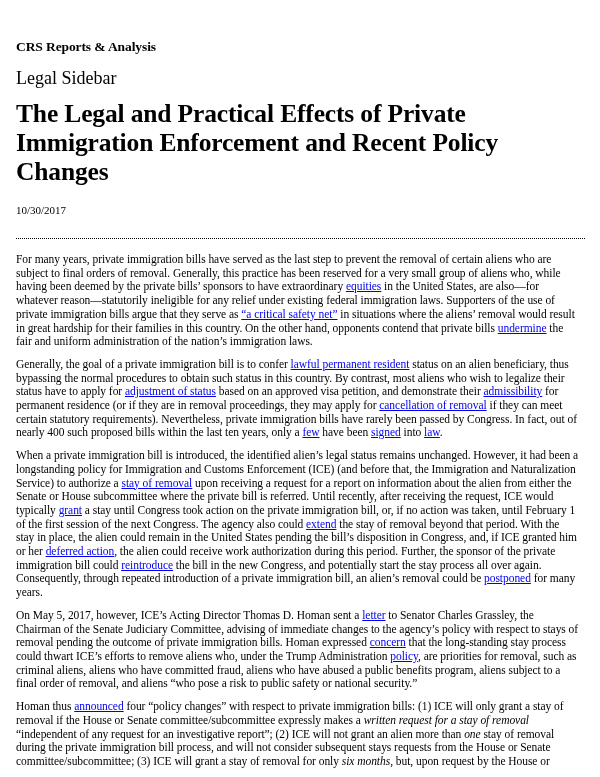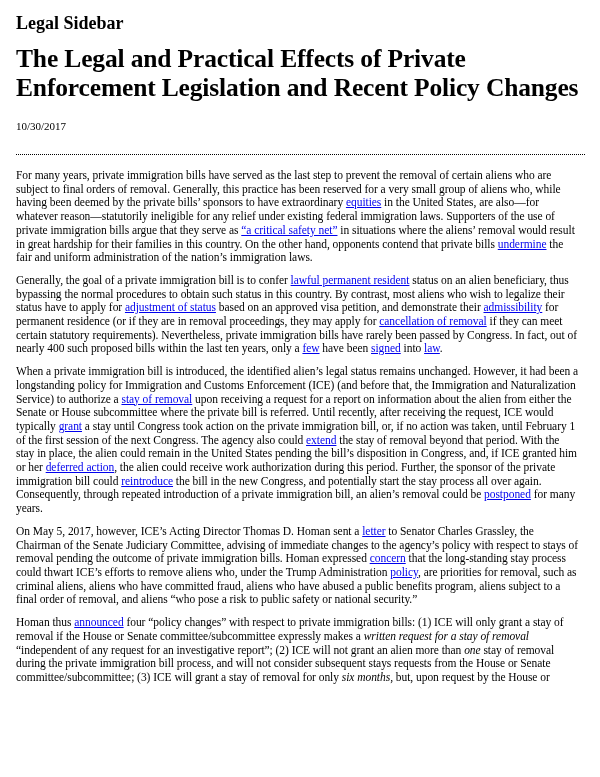--- a/index.html
+++ b/index.html
@@ -19,21 +19,21 @@
     }
     .kicker {
       font-weight: bold;
       font-size: 13.5px;
       margin: 0;
       padding-top: 39px;
       line-height: 16px;
       letter-spacing: -0.1px;
     }
     .section {
-      font-weight: bold;
+      font-weight: normal;
       font-size: 18px;
       margin: 12px 0 0 0;
       line-height: 22px;
     }
     .title {
       font-weight: bold;
       font-size: 25.5px;
       line-height: 29px;
       margin: 10px 0 0 0;
       letter-spacing: -0.15px;
@@ -63,22 +63,23 @@
       color: #0000ee;
       text-decoration: underline;
       cursor: pointer;
     }
     em { }
   </style>
 </head>
 <body>
 
 <div class="page">
+  <p class="kicker">CRS Reports &amp; Analysis</p>
   <h2 class="section">Legal Sidebar</h2>
-  <h1 class="title">The Legal and Practical Effects of Private Enforcement Legislation and Recent Policy Changes</h1>
+  <h1 class="title">The Legal and Practical Effects of Private Immigration Enforcement and Recent Policy Changes</h1>
   <p class="date">10/30/2017</p>
   <hr class="rule">
   <div class="body-text" id="body-text">
       <p><span>For many years, private immigration bills have served as the last step to prevent the removal of certain aliens who are subject to final orders of removal.  Generally, this practice has been reserved for a very small group of aliens who, while having been deemed by the private bills’ sponsors to have extraordinary </span><a class="link" style="color: rgb(0, 0, 238);">equities</a><span> in the United States, are also—for whatever reason—statutorily ineligible for any relief under existing federal immigration laws.  Supporters of the use of private immigration bills argue that they serve as </span><a class="link" style="color: rgb(0, 0, 238);">“a critical safety net”</a><span> in situations where the aliens’ removal would result in great hardship for their families in this country.  On the other hand, opponents contend that private bills </span><a class="link" style="color: rgb(0, 0, 238);">undermine</a><span> the fair and uniform administration of the nation’s immigration laws.</span></p>
       <p><span>Generally, the goal of a private immigration bill is to confer </span><a class="link" style="color: rgb(0, 0, 238);">lawful permanent resident</a><span> status on an alien beneficiary, thus bypassing the normal procedures to obtain such status in this country.  By contrast, most aliens who wish to legalize their status have to apply for </span><a class="link" style="color: rgb(0, 0, 238);">adjustment of status</a><span> based on an approved visa petition, and demonstrate their </span><a class="link" style="color: rgb(0, 0, 238);">admissibility</a><span> for permanent residence (or if they are in removal proceedings, they may apply for </span><a class="link" style="color: rgb(0, 0, 238);">cancellation of removal</a><span> if they can meet certain statutory requirements).  Nevertheless, private immigration bills have rarely been passed by Congress.  In fact, out of nearly 400 such proposed bills within the last ten years, only a </span><a class="link" style="color: rgb(0, 0, 238);">few</a><span> have been </span><a class="link" style="color: rgb(0, 0, 238);">signed</a><span> into </span><a class="link" style="color: rgb(0, 0, 238);">law</a><span>.</span></p>
       <p><span>When a private immigration bill is introduced, the identified alien’s legal status remains unchanged.  However, it had been a longstanding policy for Immigration and Customs Enforcement (ICE) (and before that, the Immigration and Naturalization Service) to authorize a </span><a class="link" style="color: rgb(0, 0, 238);">stay of removal</a><span> upon receiving a request for a report on information about the alien from either the Senate or House subcommittee where the private bill is referred.  Until recently, after receiving the request, ICE would typically </span><a class="link" style="color: rgb(0, 0, 238);">grant</a><span> a stay until Congress took action on the private immigration bill, or, if no action was taken, until February 1 of the first session of the next Congress.  The agency also could </span><a class="link" style="color: rgb(0, 0, 238);">extend</a><span> the stay of removal beyond that period.  With the stay in place, the alien could remain in the United States pending the bill’s disposition in Congress, and, if ICE granted him or her </span><a class="link" style="color: rgb(0, 0, 238);">deferred action</a><span>, the alien could receive work authorization during this period.  Further, the sponsor of the private immigration bill could </span><a class="link" style="color: rgb(0, 0, 238);">reintroduce</a><span> the bill in the new Congress, and potentially start the stay process all over again.  Consequently, through repeated introduction of a private immigration bill, an alien’s removal could be </span><a class="link" style="color: rgb(0, 0, 238);">postponed</a><span> for many years.</span></p>
       <p><span>On May 5, 2017, however, ICE’s Acting Director Thomas D. Homan sent a </span><a class="link" style="color: rgb(0, 0, 238);">letter</a><span> to Senator Charles Grassley, the Chairman of the Senate Judiciary Committee, advising of immediate changes to the agency’s policy with respect to stays of removal pending the outcome of private immigration bills.  Homan expressed </span><a class="link" style="color: rgb(0, 0, 238);">concern</a><span> that the long-standing stay process could thwart ICE’s efforts to remove aliens who, under the Trump Administration </span><a class="link" style="color: rgb(0, 0, 238);">policy</a><span>, are priorities for removal, such as criminal aliens, aliens who have committed fraud, aliens who have abused a public benefits program, aliens subject to a final order of removal, and aliens “who pose a risk to public safety or national security.”</span></p>
       <p><span>Homan thus </span><a class="link" style="color: rgb(0, 0, 238);">announced</a><span> four “policy changes” with respect to private immigration bills: (1) ICE will only grant a stay of removal if the House or Senate committee/subcommittee expressly makes a </span><em>written request for a stay of removal</em><span> “independent of any request for an investigative report”; (2) ICE will not grant an alien more than </span><em>one</em><span> stay of removal during the private immigration bill process, and will not consider subsequent stays requests from the House or Senate committee/subcommittee; (3) ICE will grant a stay of removal for only </span><em>six months</em><span>, but, upon request by the House or</span></p>
     </div>
 </div>

